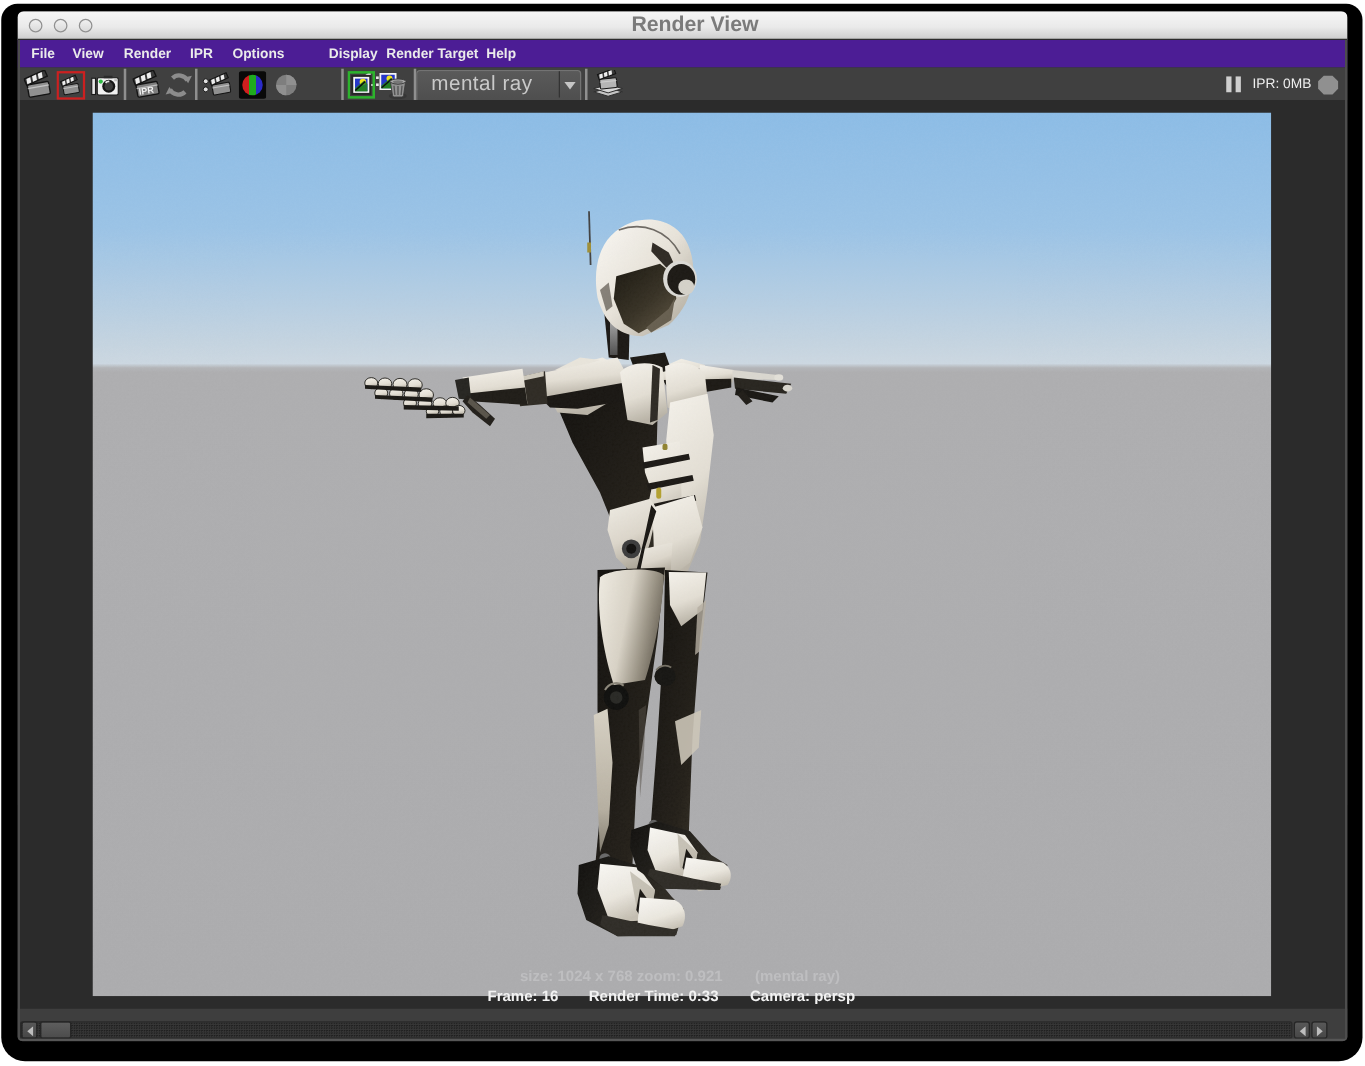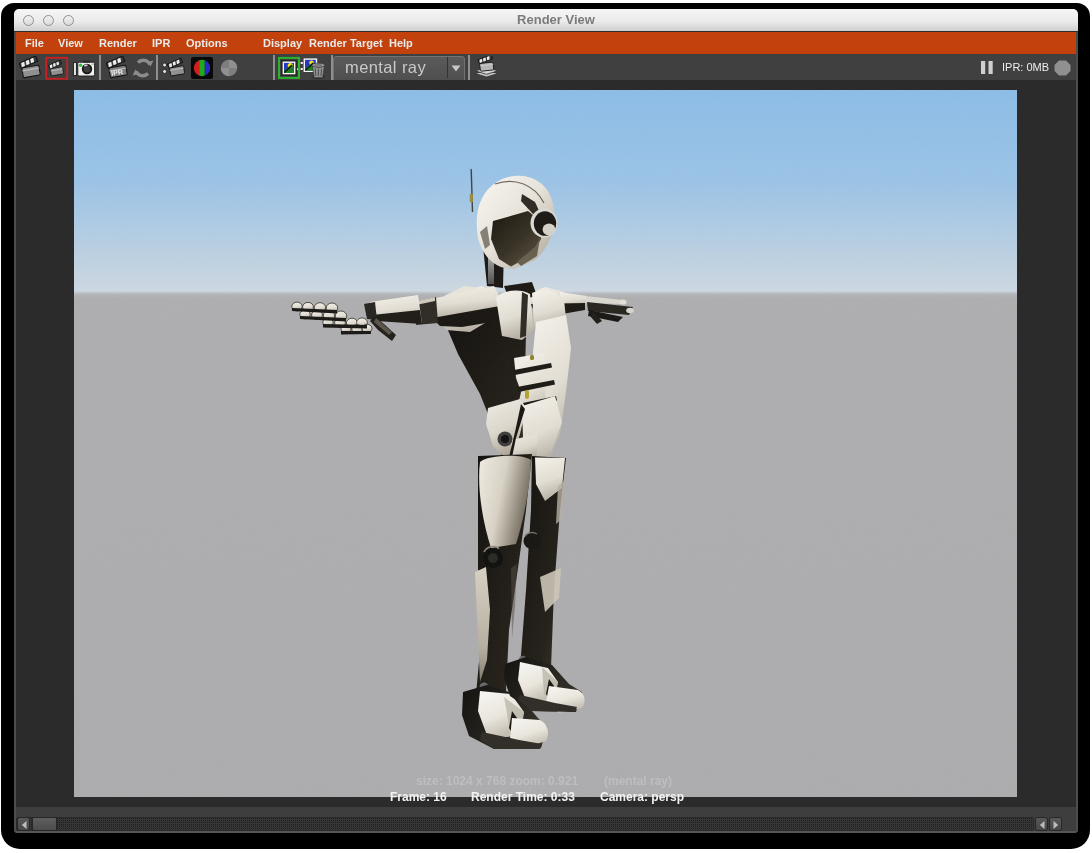--- a/index.html
+++ b/index.html
@@ -2,22 +2,22 @@
 <html><head>
 <meta charset="utf-8">
 <style>
   html,body{margin:0;padding:0;background:#fff;width:1092px;height:853px;overflow:hidden;}
   *{box-sizing:border-box;}
   body{font-family:"Liberation Sans", sans-serif;}
   #shadow{position:absolute;left:1px;top:3px;width:1089px;height:846px;background:#000;border-radius:13px 13px 19px 19px;}
   #win{position:absolute;left:14px;top:9px;width:1064px;height:824px;border-radius:5px 5px 4px 4px;overflow:hidden;background:#2b2b2b;}
   #titlebar{position:absolute;left:0;top:0;width:100%;height:23px;background:linear-gradient(#f6f6f6,#eaeaea 55%,#d2d2d2 90%,#c6c6c6);}
   .tl{position:absolute;top:5.5px;width:11px;height:11px;border-radius:50%;border:1.3px solid #909090;background:linear-gradient(#f1f1f1,#dadada);}
-  #title{position:absolute;top:0;left:10px;width:100%;text-align:center;font-size:13px;font-weight:bold;color:#7b7b7b;line-height:22px;}
-  #menubar{position:absolute;left:0;top:23px;width:100%;height:22px;background:#c2410c;}
+  #title{position:absolute;top:0;left:10px;width:100%;text-align:center;font-size:17px;font-weight:bold;color:#7b7b7b;line-height:22px;}
+  #menubar{position:absolute;left:0;top:23px;width:100%;height:22px;background:#4c1d95;}
   .mi{position:absolute;top:0;font-size:11px;font-weight:bold;color:#ebebeb;line-height:22px;white-space:nowrap;letter-spacing:0;}
   #toolbar{position:absolute;left:0;top:45px;width:100%;height:26px;background:#404040;}
   .sep{position:absolute;top:1px;width:1.5px;height:25px;background:#8f8f8f;}
   #viewport{position:absolute;left:0;top:71px;width:100%;height:564px;background:#2b2b2b;}
   #rimg{position:absolute;left:60px;top:10px;width:943px;height:707px;}
   #statusstrip{position:absolute;left:0;top:798px;width:100%;height:9px;background:#3e3e3e;}
   #scrollrow{position:absolute;left:0;top:807px;width:100%;height:17px;background:#3e3e3e;}
   #htrack{position:absolute;left:2px;top:1px;width:1018px;height:14px;background:radial-gradient(circle at 0.5px 0.5px,#1e1e1e 30%,transparent 31%) 0 0/2px 2px #363636;border:1px solid #2a2a2a;border-radius:2px;}
   .sbtn{position:absolute;top:1px;width:13px;height:14px;background:linear-gradient(#585858,#474747);border:1px solid #262626;border-radius:2.5px;}
   .sbtn svg{display:block;margin:3px auto 0;}

